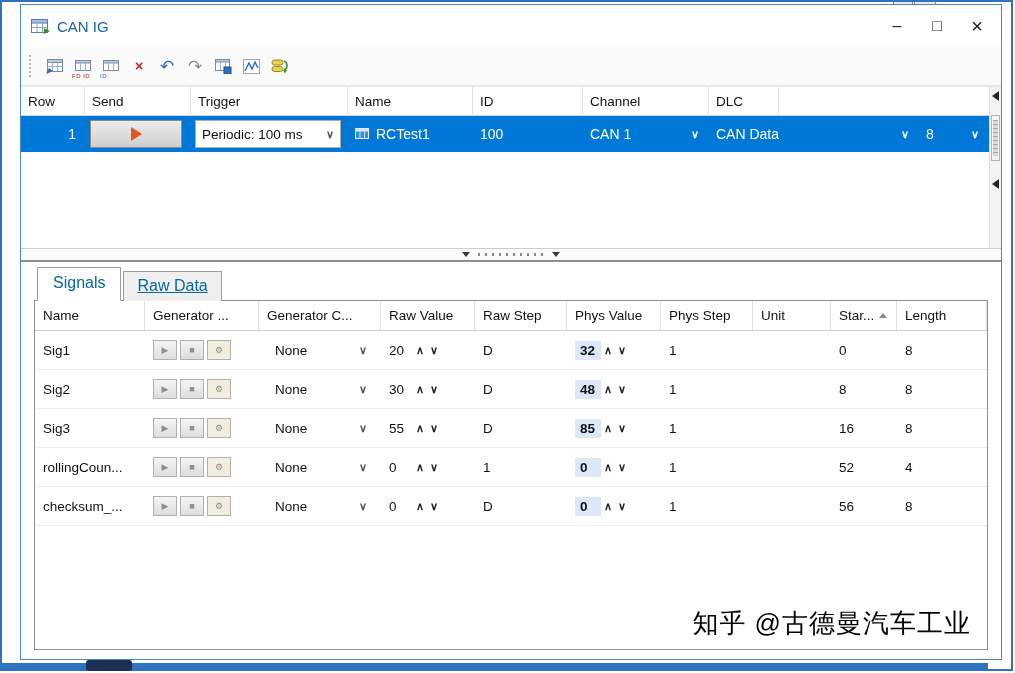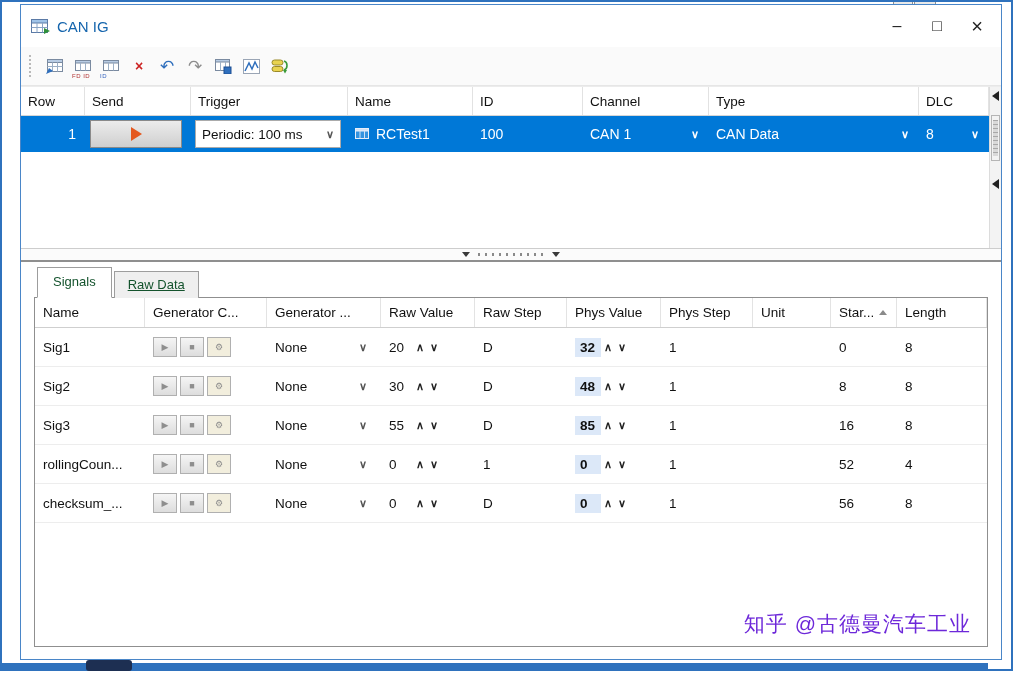--- a/index.html
+++ b/index.html
@@ -60,42 +60,42 @@
   .sb-thumb { position:absolute; left:1px; top:28px; width:9px; height:46px; background:#d9d9d9; border:1px solid #b5b5b5; cursor:grab;
               background-image:repeating-linear-gradient(180deg,#a8a8a8 0 1px, transparent 1px 4px); background-clip:content-box; padding:4px 1px; }
 
   
   .splitter { height:14px; border-top:1px solid #cdcdcd; border-bottom:2px solid #8f8f8f; display:flex; align-items:center; justify-content:center; gap:8px; background:#fbfbfb; cursor:row-resize; }
   .tri-down { width:0; height:0; border-left:4px solid transparent; border-right:4px solid transparent; border-top:5px solid #3a3a3a; }
   .split-dots { width:66px; height:3px; background:repeating-linear-gradient(90deg,#8a8a8a 0 2px, transparent 2px 7px); }
 
   
   .tabs { display:flex; align-items:flex-end; margin:5px 0 0 16px; position:relative; z-index:2; }
-  .tab { border:1px solid #9d9d9d; border-bottom:none; background:#efefef; font-size:13px; color:#14532d; padding:5px 13px 6px; cursor:pointer; margin-bottom:-1px; }
+  .tab { border:1px solid #9d9d9d; border-bottom:none; background:#efefef; font-size:16px; color:#0369a1; padding:5px 13px 6px; cursor:pointer; margin-bottom:-1px; }
   .tab.active { background:#fff; padding:6px 15px 8px; border-bottom:1px solid #fff; }
   .tab + .tab { margin-left:2px;text-decoration:underline; }
 
   
   .signals-panel { margin:0 13px; border:1px solid #8f8f8f; background:#fff; height:350px; position:relative; display:flex; flex-direction:column; z-index:1; }
   .s-header { height:30px; display:flex; border-bottom:1px solid #cfcfcf; }
   .s-h { display:flex; align-items:center; padding-left:8px; font-size:13.5px; color:#111; border-right:1px solid #e3e3e3; }
   .c0{width:110px;} .c1{width:122px;} .c2{width:114px;} .c3{width:94px;} .c4{width:92px;}
   .c5{width:94px;} .c6{width:92px;} .c7{width:78px;} .c8{width:66px;} .c9{width:90px;}
   .sort-mark { width:0; height:0; border-left:4px solid transparent; border-right:4px solid transparent; border-bottom:5px solid #8a8a8a; margin-left:5px; }
   .srow { height:39px; display:flex; align-items:center; border-bottom:1px solid #ededed; font-size:13.5px; color:#111; }
   .cell { display:flex; align-items:center; padding-left:8px; height:100%; }
   .mini-btn { width:24px; height:20px; border:1px solid #b0b0b0; background:linear-gradient(#f5f5f5,#dddddd); display:flex; align-items:center; justify-content:center; margin-right:3px; cursor:pointer; padding:0; }
   .mini-btn.props { background:#f2eedd; }
   .mini-glyph { font-size:9px; color:#8e8e8e; line-height:1; }
   .dropdown-cell { cursor:pointer; padding-right:14px; }
   .dropdown-cell .chev-glyph { margin-left:auto; color:#555; }
   .val { min-width:24px; }
   .spin { border:none; background:transparent; font-size:11px; font-weight:bold; color:#222; cursor:pointer; padding:0 3px; }
   .phys { min-width:26px; padding:2px 5px; background:#dce8f8; font-weight:bold; }
-  .watermark { position:absolute; right:16px; bottom:8px; font-size:21px; color:#6d28d9; letter-spacing:1px; }
+  .watermark { position:absolute; right:16px; bottom:8px; font-size:26px; color:#000000; letter-spacing:1px; }
 
   svg { display:block; }
 </style>
 </head>
 <body>
 
 <div class="screen">
 
   <div class="frag frag1"></div>
   <div class="frag frag2"></div>
@@ -209,21 +209,20 @@
     <div class="messages-pane">
       <div class="messages-body">
         <div class="messages-main">
           <div class="m-header">
             <div class="m-h m-row-c">Row</div>
             <div class="m-h m-send-c">Send</div>
             <div class="m-h m-trig-c">Trigger</div>
             <div class="m-h m-name-c">Name</div>
             <div class="m-h m-id-c">ID</div>
             <div class="m-h m-chan-c">Channel</div>
-            <div class="m-h m-type-c">Type</div>
             <div class="m-h m-dlc-c">DLC</div>
           </div>
 
           <div class="m-datarow">
             <div class="m-cell m-row-c rownum">1</div>
             <div class="m-cell m-send-c" style="padding-left:0;">
               <button class="send-btn">
                 <span class="play-tri"></span>
               </button>
             </div>
@@ -279,22 +278,22 @@
     </div>
 
     <div class="tabs">
       <div class="tab active">Signals</div>
       <div class="tab">Raw Data</div>
     </div>
 
     <div class="signals-panel">
       <div class="s-header">
         <div class="s-h c0">Name</div>
+        <div class="s-h c2">Generator ...</div>
         <div class="s-h c1">Generator C...</div>
-        <div class="s-h c2">Generator ...</div>
         <div class="s-h c3">Raw Value</div>
         <div class="s-h c4">Raw Step</div>
         <div class="s-h c5">Phys Value</div>
         <div class="s-h c6">Phys Step</div>
         <div class="s-h c7">Unit</div>
         <div class="s-h c8">
           <span>Star...</span>
           <span class="sort-mark"></span>
         </div>
         <div class="s-h c9">Length</div>

